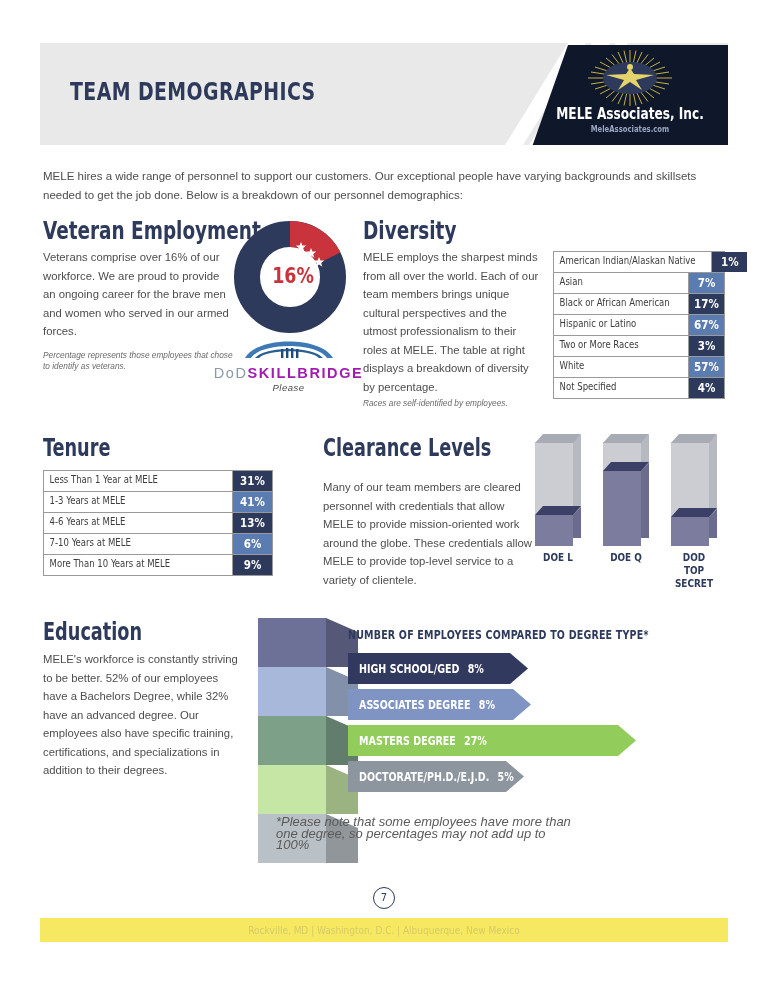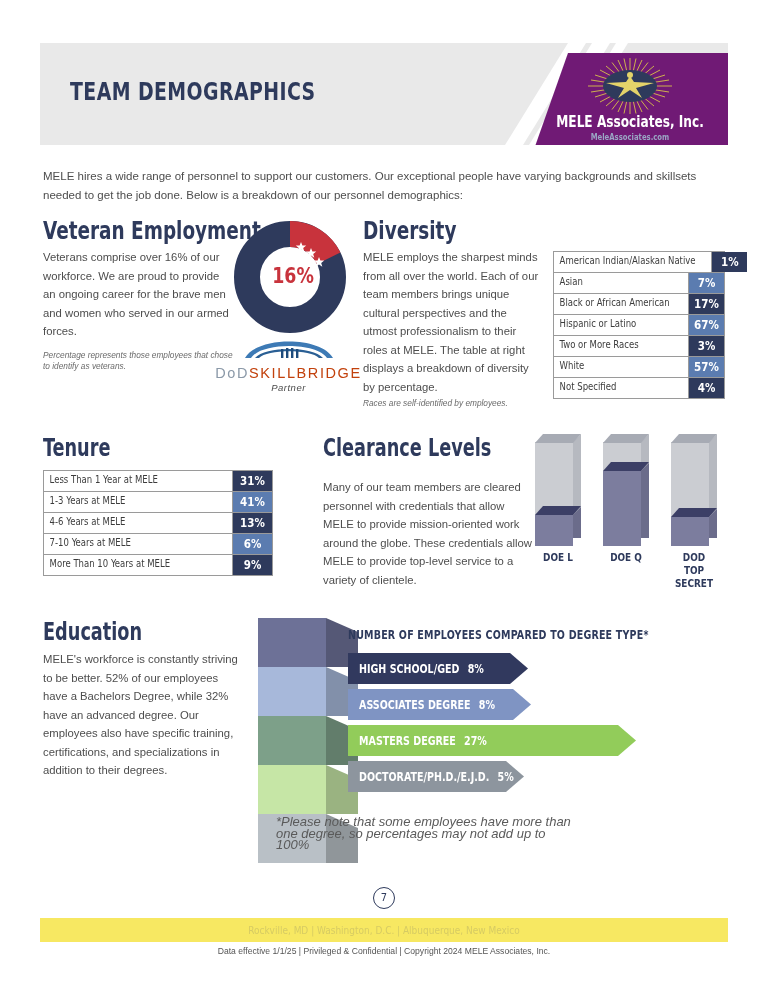--- a/index.html
+++ b/index.html
@@ -25,23 +25,23 @@
     font-family: "DejaVu Sans Condensed", "Liberation Sans Narrow", "Liberation Sans", sans-serif;
     font-weight: bold;
     font-size: 25px;
     letter-spacing: 0.5px;
     color: #2e3a5c;
     transform: scaleX(0.84);
     transform-origin: left center;
   }
   .header-stripes { position: absolute; right: 0; top: 0; width: 260px; height: 102px; }
   .logo-box {
-    position: absolute; right: 0; top: 10px;
+    position: absolute; right: 0; top: 2px;
     width: 196px; height: 102px;
-    background: #701a75;
+    background: #0f172a;
     clip-path: polygon(36px 0, 100% 0, 100% 100%, 0 100%);
     overflow: hidden;
   }
   .logo-emblem { position: absolute; left: 50%; top: 4px; transform: translateX(-50%); }
   .logo-name {
     position: absolute; left: 0; right: 0; top: 60px;
     text-align: center;
     color: #ffffff;
     font-family: "DejaVu Sans Condensed", "Liberation Sans Narrow", "Liberation Sans", sans-serif;
     font-weight: bold;
@@ -88,21 +88,21 @@
     position: absolute; left: 0; right: 0; top: 42px; text-align: center;
     font-family: "DejaVu Sans Condensed", "Liberation Sans Narrow", "Liberation Sans", sans-serif;
     font-weight: bold; font-size: 22px; color: #c8333c; transform: scaleX(0.88);
   }
   .skillbridge { position: absolute; left: 163px; top: 118px; width: 165px; text-align: center; }
   .sb-text {
     font-family: "Liberation Sans", sans-serif;
     font-size: 14.5px; letter-spacing: 1.6px; margin-top: 1px;
   }
   .sb-dod { color: #8b99a8; font-weight: normal; }
-  .sb-skill { color: #c2410c; font-weight: normal; }
+  .sb-skill { color: #a21caf; font-weight: bold; }
   .sb-partner { font-size: 9.5px; font-style: italic; color: #4a4a4a; margin-top: 1px; letter-spacing: .5px; }
 
   
   #diversity { position: absolute; left: 363px; top: 216px; width: 365px; }
   #diversity .sec-head { font-size: 25px; }
   #diversity .body-txt { width: 180px; margin-top: 3px; }
   #diversity .note-txt { width: 185px; margin-top: 2px; }
 
   
   .dtable { border: 1px solid #9a9a9a; background: #fff; }
@@ -300,21 +300,21 @@
         <path d="M4 24 C16 2, 80 2, 92 24 L86 24 C76 8, 20 8, 10 24 Z" fill="#3d7ab5"></path>
         <path d="M14 24 C24 12, 72 12, 82 24 L78 24 C70 15, 26 15, 18 24 Z" fill="#2a5f94"></path>
         <g fill="#1d4b7c">
           <rect x="40" y="15" width="2.4" height="9"></rect>
             <rect x="45" y="14" width="2.4" height="10"></rect>
           <rect x="50" y="14" width="2.4" height="10"></rect>
             <rect x="55" y="15" width="2.4" height="9"></rect>
         </g>
       </svg>
       <div class="sb-text"><span class="sb-dod">DoD</span><span class="sb-skill">SKILLBRIDGE</span></div>
-      <div class="sb-partner">Partner</div>
+      <div class="sb-partner">Please</div>
     </div>
   </div>
 
   <div id="diversity">
     <div class="sec-head">Diversity</div>
     <div class="body-txt">MELE employs the sharpest minds from all over the world. Each of our team members brings unique cultural perspectives and the utmost professionalism to their roles at MELE. The table at right displays a breakdown of diversity by percentage.</div>
     <div class="note-txt">Races are self-identified by employees.</div>
     <div class="dtable" id="div-table">
         <div class="drow">
           <div class="dlabel">American Indian/Alaskan Native</div>
@@ -479,15 +479,14 @@
       <div class="edu-note">*Please note that some employees have more than one degree, so percentages may not add up to 100%</div>
     </div>
   </div>
 
   <div class="pagenum">
     <span class="circ">7</span>
   </div>
   <div class="yellowbar">
     <span>Rockville, MD | Washington, D.C. | Albuquerque, New Mexico</span>
   </div>
-  <div class="legal">Data effective 1/1/25 | Privileged &amp; Confidential | Copyright 2024 MELE Associates, Inc.</div>
 
 </div>
 
 </body></html>

